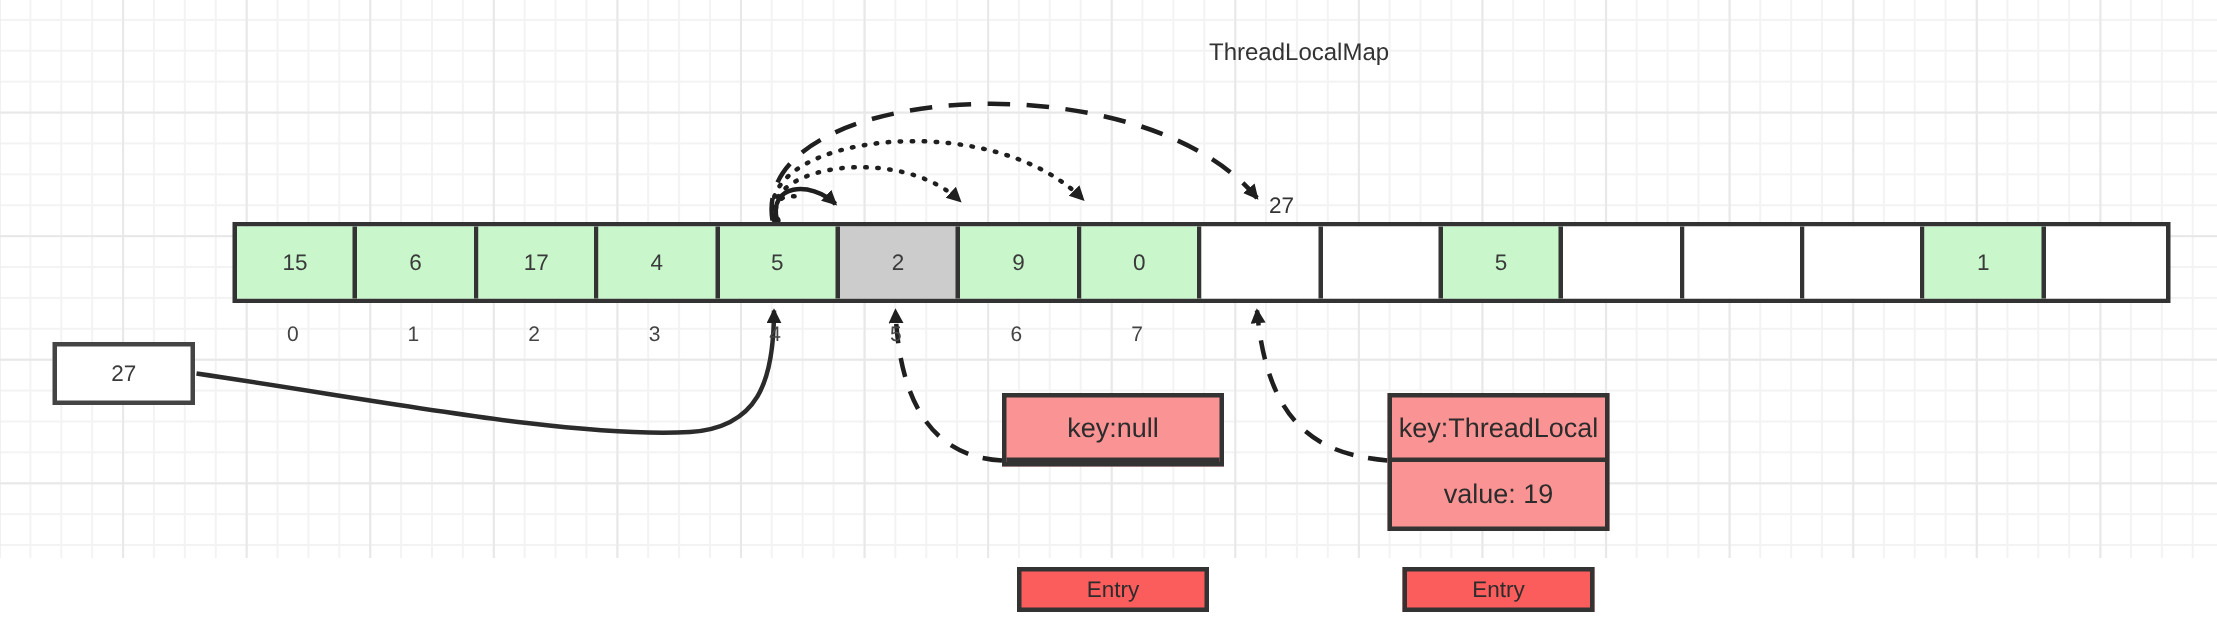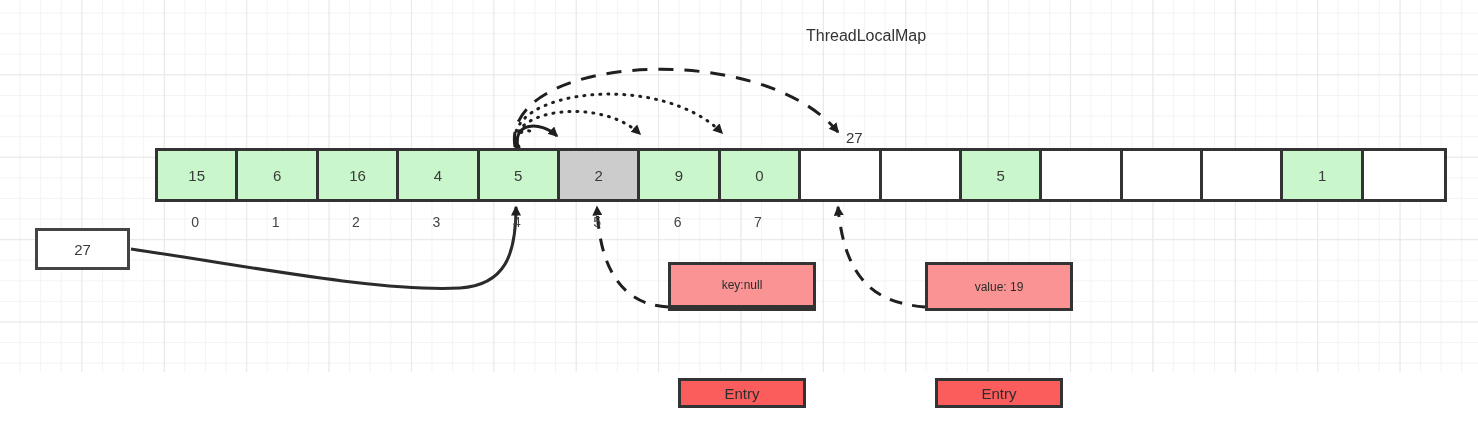--- a/index.html
+++ b/index.html
@@ -91,21 +91,21 @@
   .entry .card{
     position:absolute;left:0;top:0;
     width:148px;
     border:3px solid #333333;
     box-sizing:border-box;
     background:#fa9494;
   }
   .entry .row{
     height:43px;
     display:flex;align-items:center;justify-content:center;
-    font-size:12px;color:#2c2c2c;
+    font-size:18px;color:#2c2c2c;
     box-sizing:border-box;
     white-space:nowrap;
   }
   .entry .row.top{border-bottom:3px solid #333333;}
   #entryA{left:668px;top:262px;}
   #entryA .tab{left:10px;}
   #entryB{left:925px;top:262px;}
   #entryB .tab{left:10px;}
 </style>
 </head>
@@ -136,21 +136,21 @@
     <path d="M 925,307 C 880,303 845,285 838,207" fill="none" stroke="#1f1f1f" stroke-width="3" stroke-dasharray="13 10" marker-end="url(#ah)"></path>
   </svg>
 
   <div id="title">ThreadLocalMap</div>
 
   <div id="label27">27</div>
 
   <div id="array">
     <div class="cell green">15</div>
     <div class="cell green">6</div>
-    <div class="cell green">16</div>
+    <div class="cell green">17</div>
     <div class="cell green">4</div>
     <div class="cell green">5</div>
     <div class="cell gray">2</div>
     <div class="cell green">9</div>
     <div class="cell green">0</div>
     <div class="cell"></div>
     <div class="cell"></div>
     <div class="cell green">5</div>
     <div class="cell"></div>
     <div class="cell"></div>
@@ -173,17 +173,18 @@
   <div class="entry" id="entryA">
     <div class="tab">Entry</div>
     <div class="card">
       <div class="row top">key:null</div>
     </div>
   </div>
 
   <div class="entry" id="entryB">
     <div class="tab">Entry</div>
     <div class="card">
+      <div class="row top">key:ThreadLocal</div>
       <div class="row">value: 19</div>
     </div>
   </div>
 
 </div>
 
 </body></html>

